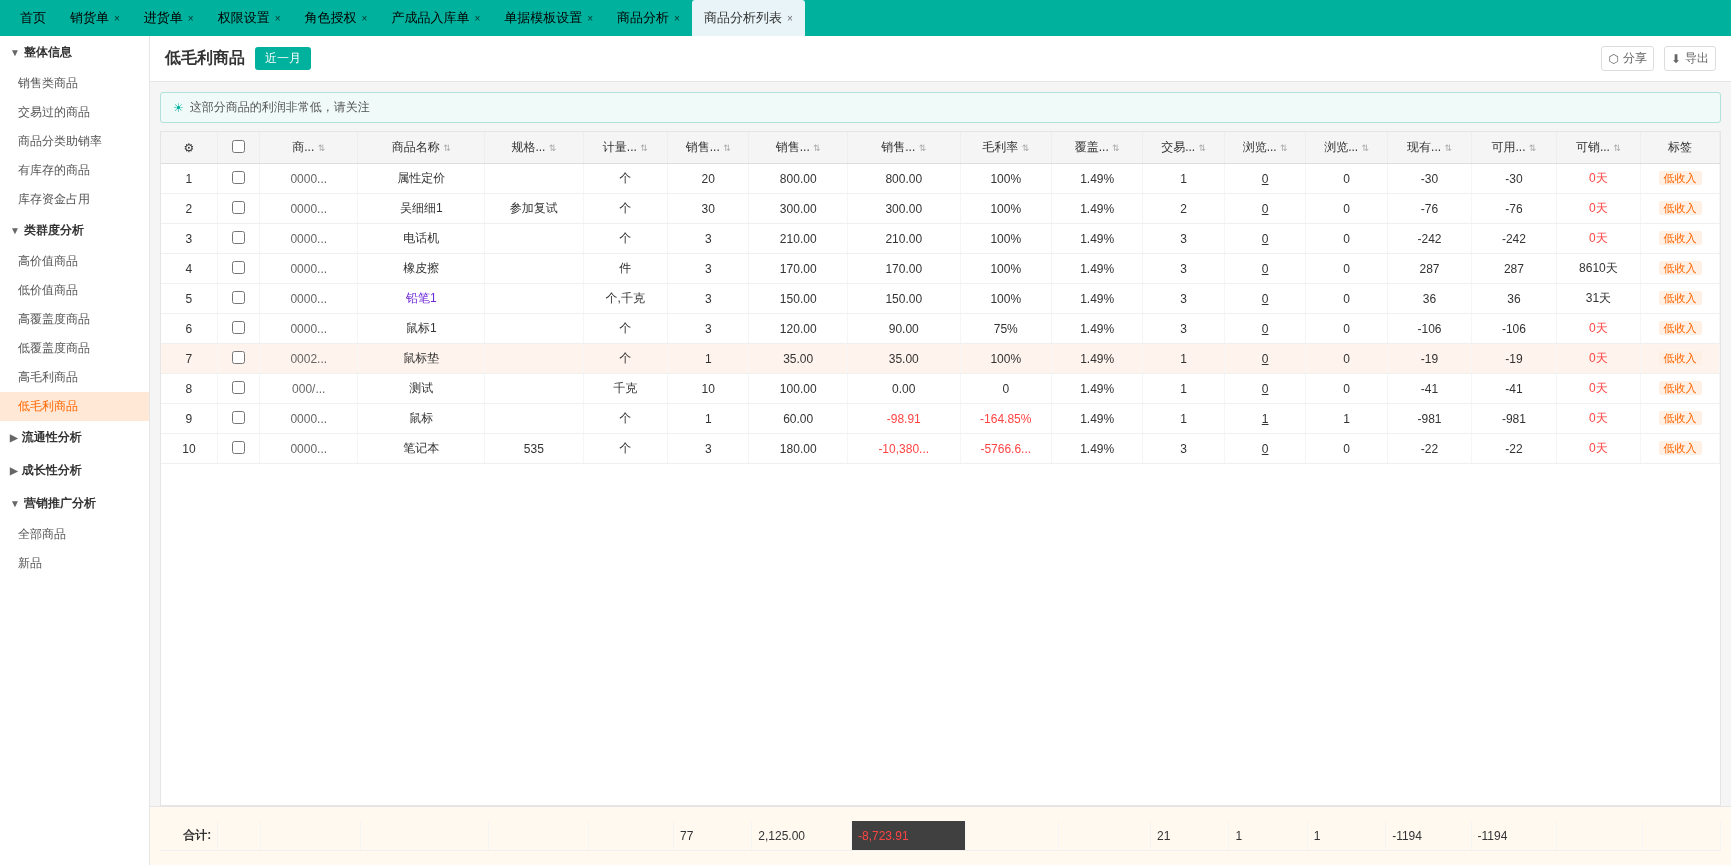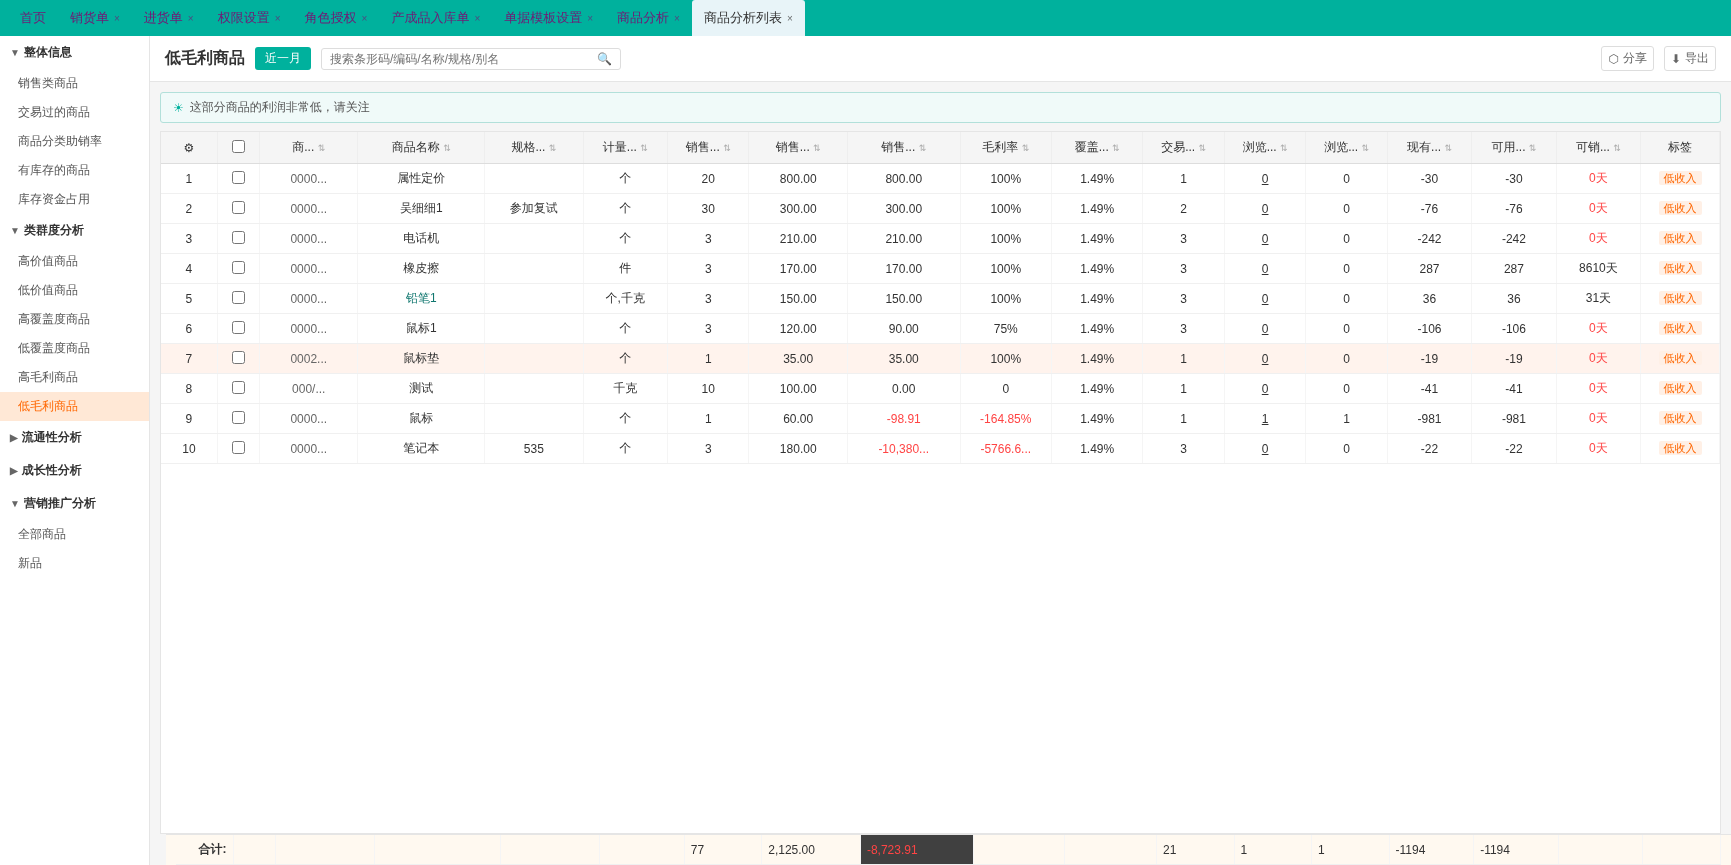--- a/index.html
+++ b/index.html
@@ -8,21 +8,21 @@
     
     .top-nav {
       background: #00b19d;
       display: flex;
       align-items: center;
       height: 36px;
       padding: 0 8px;
       gap: 0;
     }
     .nav-item {
-      color: #701a75;
+      color: #000000;
       padding: 0 12px;
       height: 36px;
       display: flex;
       align-items: center;
       cursor: pointer;
       font-size: 13px;
       white-space: nowrap;
     }
     .nav-item.active { background: #e8f4f8; color: #333; border-radius: 3px 3px 0 0; }
     .nav-item .close-x { margin-left: 5px; font-size: 10px; opacity: 0.7; }
@@ -188,26 +188,25 @@
       border-radius: 2px;
       font-size: 11px;
     }
     .red-text { color: #ff4444; }
     .link-underline { text-decoration: underline; color: #333; cursor: pointer; }
 
     
     .footer-summary {
       background: #fff9f0;
       border-top: 1px solid #e5e5e5;
-      padding: 0 10px;
+      padding: 14px 10px;
       display: flex;
       align-items: center;
       font-size: 12px;
       gap: 0;
-      margin-left: 16px;
     }
 
     
     .pagination-bar {
       background: #fff;
       border-top: 1px solid #e5e5e5;
       padding: 6px 15px;
       display: flex;
       align-items: center;
       justify-content: flex-end;
@@ -378,24 +377,20 @@
     <div class="sidebar-item">
       <span>新品</span>
     </div>
   </div>
 
   <div class="content-area">
 
     <div class="page-header">
       <span class="page-title">低毛利商品</span>
       <button class="filter-btn">近一月</button>
-      <div class="search-box">
-        <input type="text" placeholder="搜索条形码/编码/名称/规格/别名" style="">
-        <span style="color:#aaa; cursor:pointer;">🔍</span>
-      </div>
       <div class="header-actions">
         <button class="action-btn">
           <span>⬡</span>
           <span>分享</span>
         </button>
         <button class="action-btn">
           <span>⬇</span>
           <span>导出</span>
         </button>
       </div>
@@ -555,21 +550,21 @@
     <td>0</td>
     <td>287</td>
     <td>287</td>
     <td class="">8610天</td>
     <td><span class="tag-low-income">低收入</span></td>
   </tr>
             <tr>
     <td>5</td>
     <td><input type="checkbox" style=""></td>
     <td style="color:#666;">0000...</td>
-    <td style="color:#0f766e; cursor:pointer;">铅笔1</td>
+    <td style="color:#6d28d9; cursor:pointer;">铅笔1</td>
     <td></td>
     <td>个,千克</td>
     <td>3</td>
     <td>150.00</td>
     <td class="">150.00</td>
     <td class="">100%</td>
     <td>1.49%</td>
     <td>3</td>
     <td><span class="link-underline">0</span></td>
     <td>0</td>

